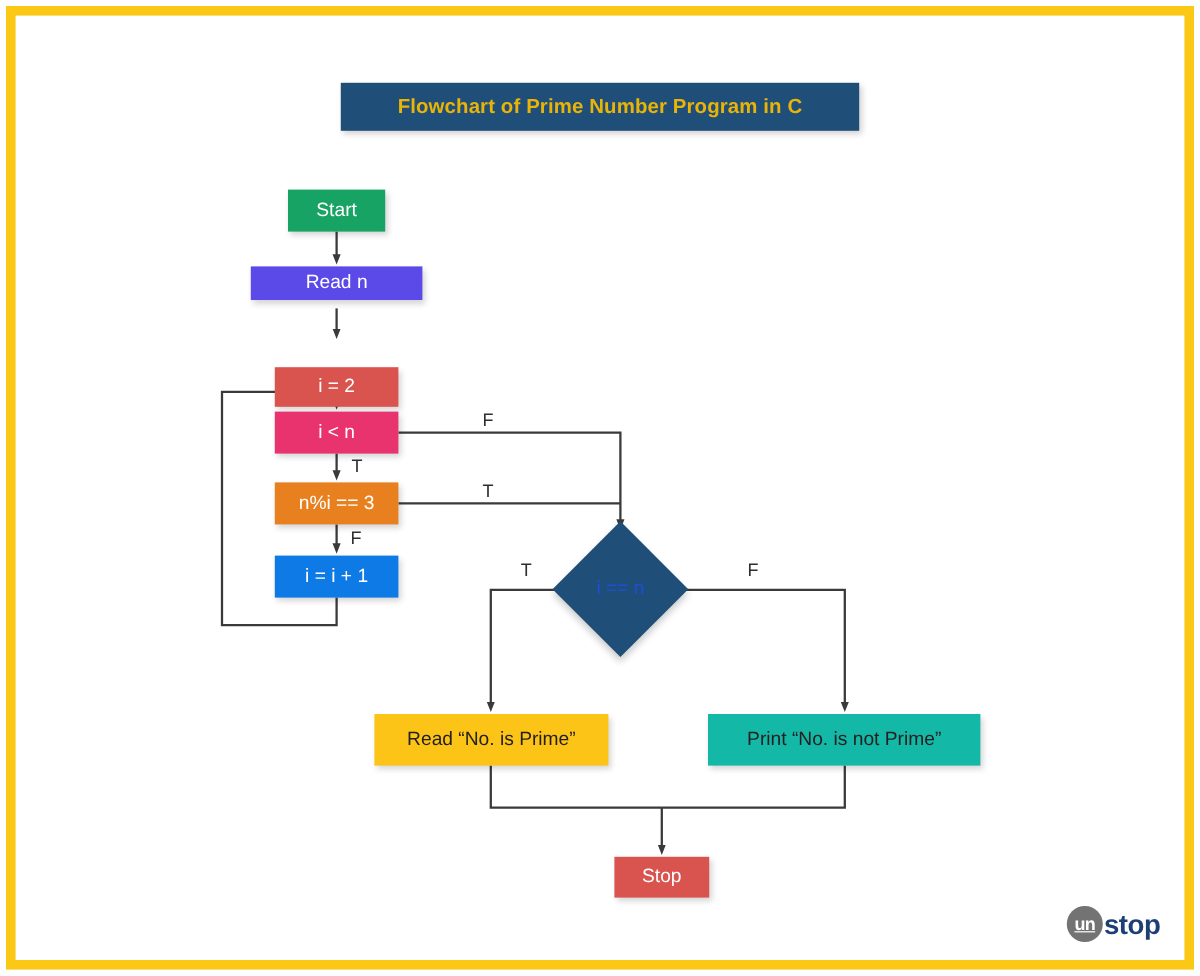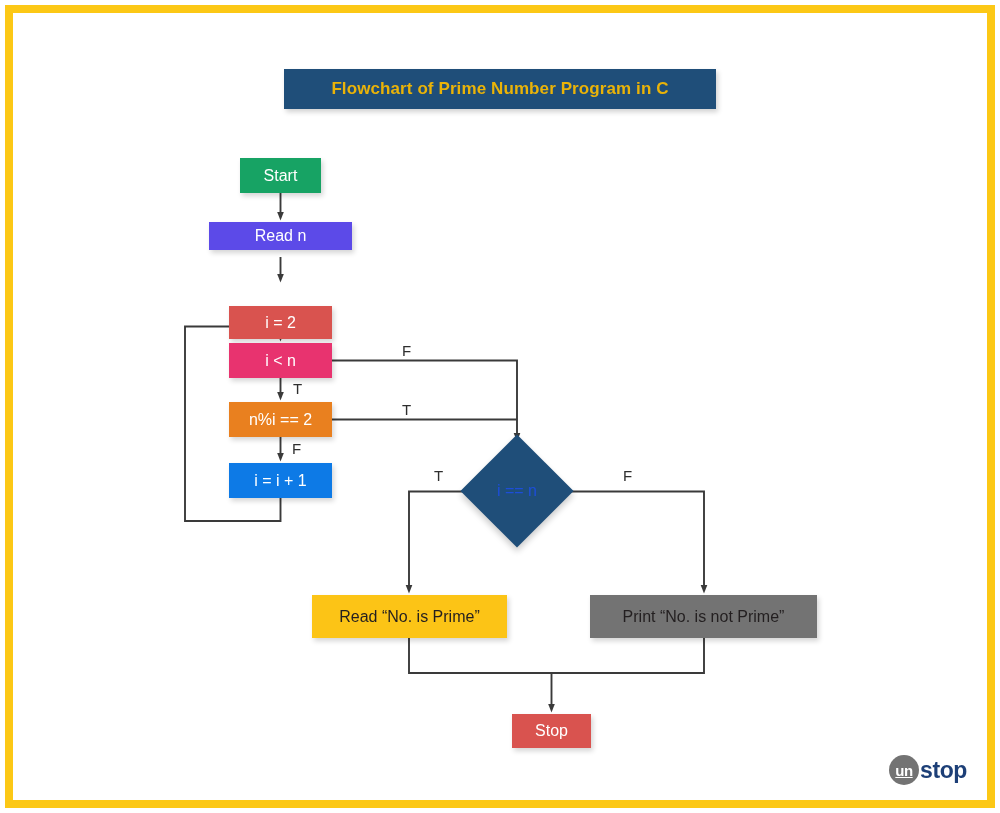--- a/index.html
+++ b/index.html
@@ -66,21 +66,21 @@
   .node.dark-text { color: #231f20; }
   .node.light-text { color: #ffffff; }
 
   #node-start   { left: 240px; top: 158px; width: 81px;  height: 35px; background: #17a364; }
   #node-read    { left: 209px; top: 222px; width: 143px; height: 28px; background: #5c4ae8; }
   #node-init    { left: 229px; top: 284px; width: 103px; height: 33px; background: #d9534f; margin-top: 22px; }
   #node-cond1   { left: 229px; top: 343px; width: 103px; height: 35px; background: #e8336f; }
   #node-mod     { left: 229px; top: 402px; width: 103px; height: 35px; background: #e9801f; }
   #node-incr    { left: 229px; top: 463px; width: 103px; height: 35px; background: #0d7ae6; }
   #node-print-prime     { left: 312px; top: 595px; width: 195px; height: 43px; background: #fcc416; }
-  #node-print-not-prime { left: 590px; top: 595px; width: 227px; height: 43px; background: #737373; }
+  #node-print-not-prime { left: 590px; top: 595px; width: 227px; height: 43px; background: #14b8a6; }
   #node-stop    { left: 512px; top: 714px; width: 79px;  height: 34px; background: #d9534f; }
 
   
   #node-decision {
     position: absolute;
     left: 463px;
     top: 437px;
     width: 108px;
     height: 108px;
   }
@@ -195,21 +195,21 @@
   <div class="title-banner">Flowchart of Prime Number Program in C</div>
 
   <div id="node-start" class="node light-text">Start</div>
 
   <div id="node-read" class="node light-text">Read n</div>
 
   <div id="node-init" class="node light-text">i = 2</div>
 
   <div id="node-cond1" class="node light-text">i &lt; n</div>
 
-  <div id="node-mod" class="node light-text">n%i == 2</div>
+  <div id="node-mod" class="node light-text">n%i == 3</div>
 
   <div id="node-incr" class="node light-text">i = i + 1</div>
 
   <div id="node-decision">
     <div class="diamond-shape"></div>
     <div class="diamond-label">i == n</div>
   </div>
 
   <div id="node-print-prime" class="node dark-text">Read “No. is Prime”</div>
 

